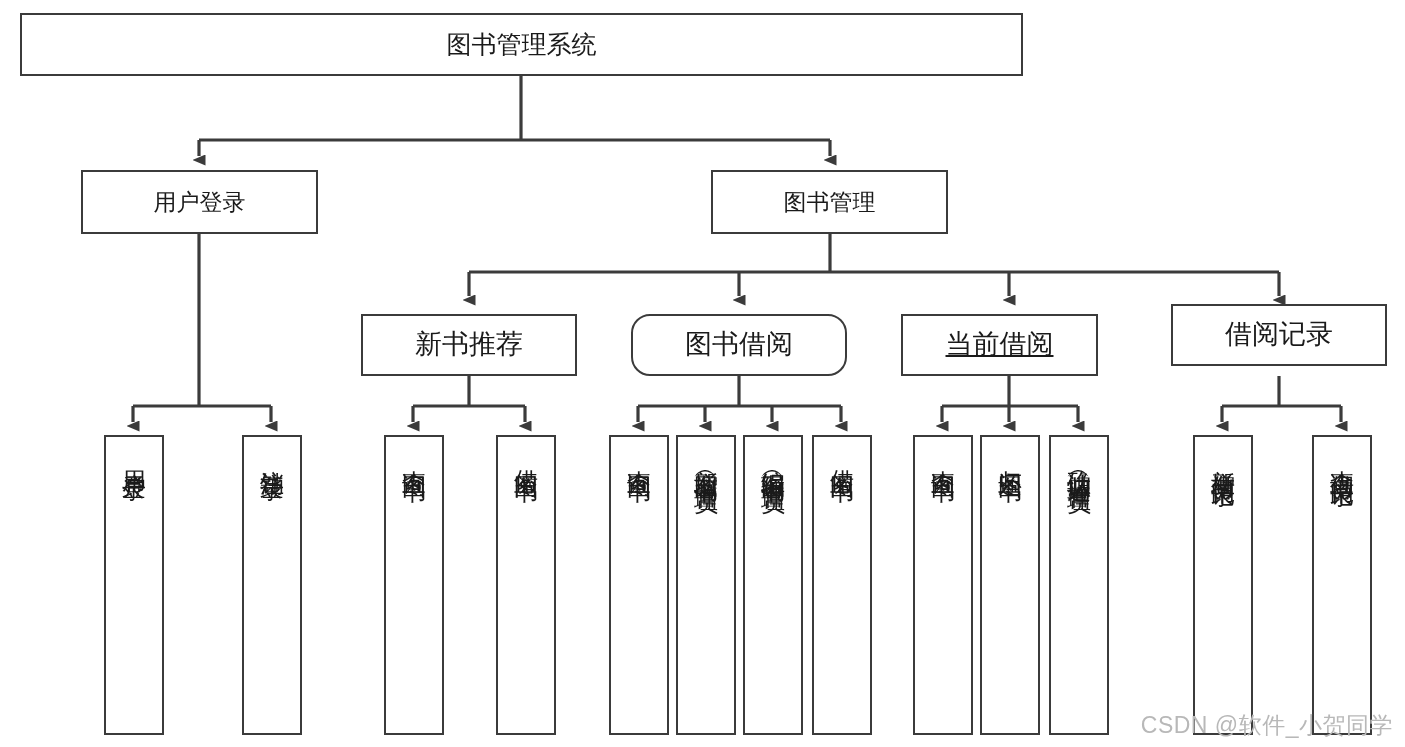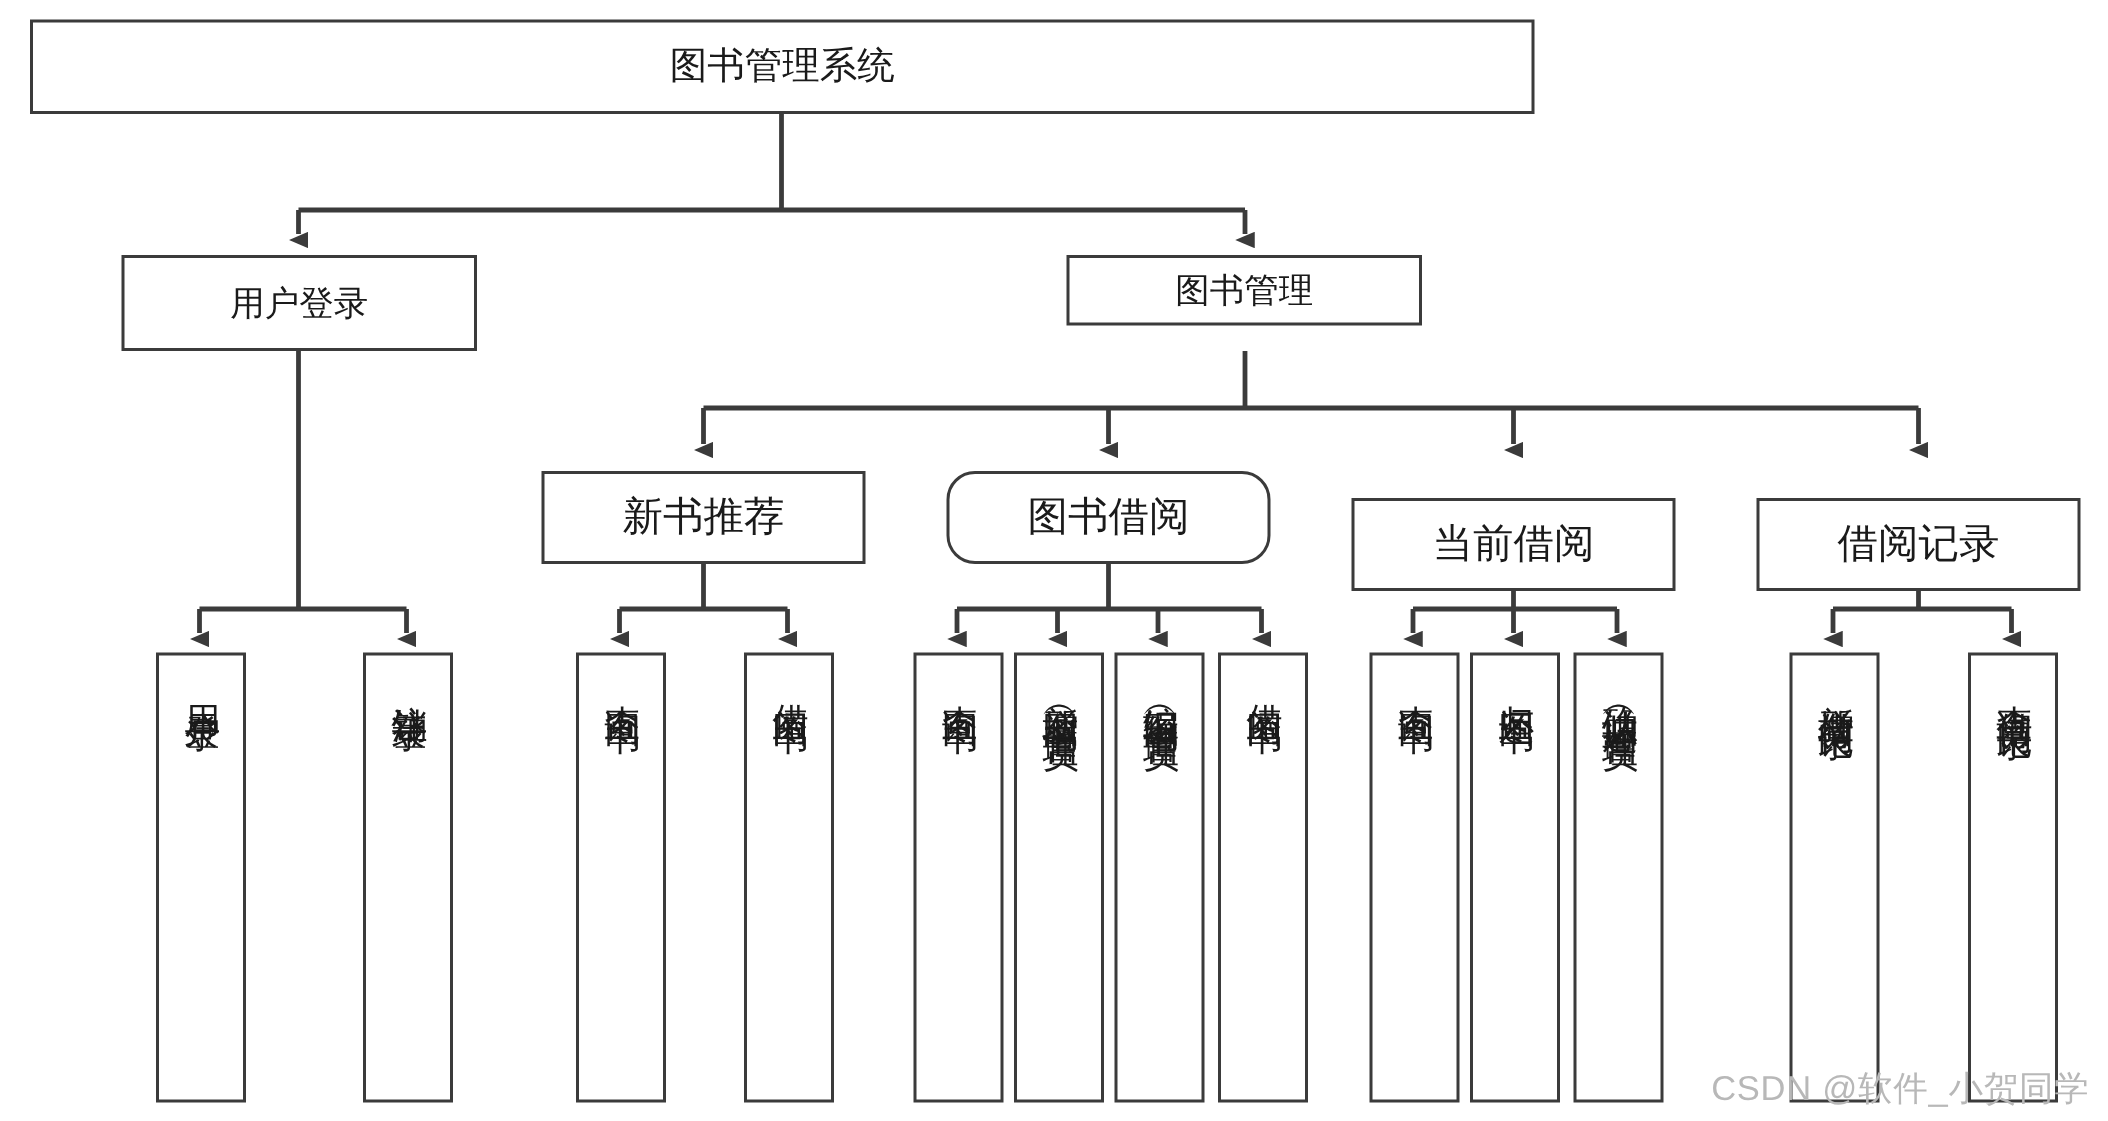--- a/index.html
+++ b/index.html
@@ -125,34 +125,34 @@
     </g>
   </svg>
 
   <div class="node root" style="left:20px; top:13px; width:1003px; height:63px;">
     <span class="label">图书管理系统</span>
   </div>
 
   <div class="node lvl1" style="left:81px; top:170px; width:237px; height:64px;">
     <span class="label">用户登录</span>
   </div>
-  <div class="node lvl1" style="left:711px; top:170px; width:237px; height:47px;">
+  <div class="node lvl1" style="left:711px; top:170px; width:237px; height:64px;">
     <span class="label">图书管理</span>
   </div>
 
   <div class="node lvl2" style="left:361px; top:314px; width:216px; height:62px;">
     <span class="label">新书推荐</span>
   </div>
   <div class="node lvl2" style="left:631px; top:314px; width:216px; height:62px;border-radius:19px;">
     <span class="label">图书借阅</span>
   </div>
-  <div class="node lvl2" style="left:901px; top:332px; width:216px; height:62px;">
+  <div class="node lvl2" style="left:901px; top:314px; width:197px; height:62px;text-decoration:underline;">
     <span class="label">当前借阅</span>
   </div>
-  <div class="node lvl2" style="left:1171px; top:332px; width:216px; height:62px;">
+  <div class="node lvl2" style="left:1171px; top:304px; width:216px; height:62px;">
     <span class="label">借阅记录</span>
   </div>
 
   <div class="node leaf" style="left:104px; top:435px; width:60px; height:300px;">
     <span class="label">用户登录</span>
   </div>
   <div class="node leaf" style="left:242px; top:435px; width:60px; height:300px;">
     <span class="label">注销登录</span>
   </div>
 

